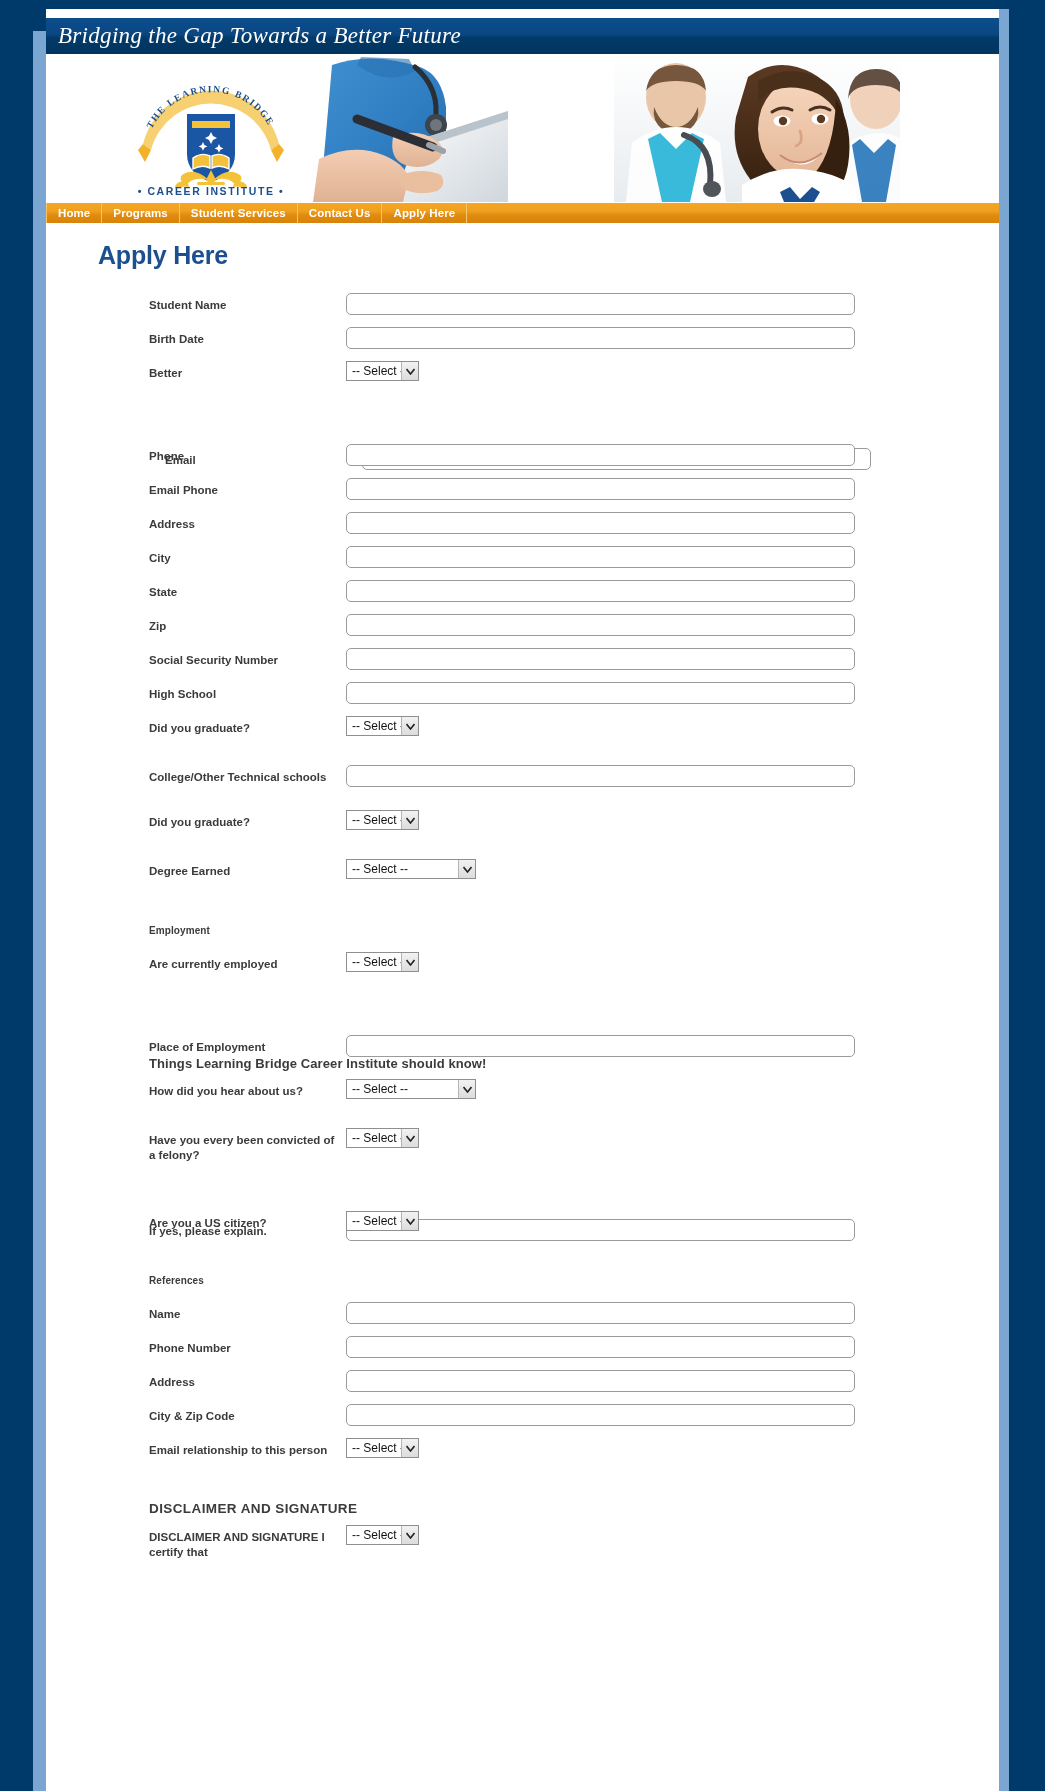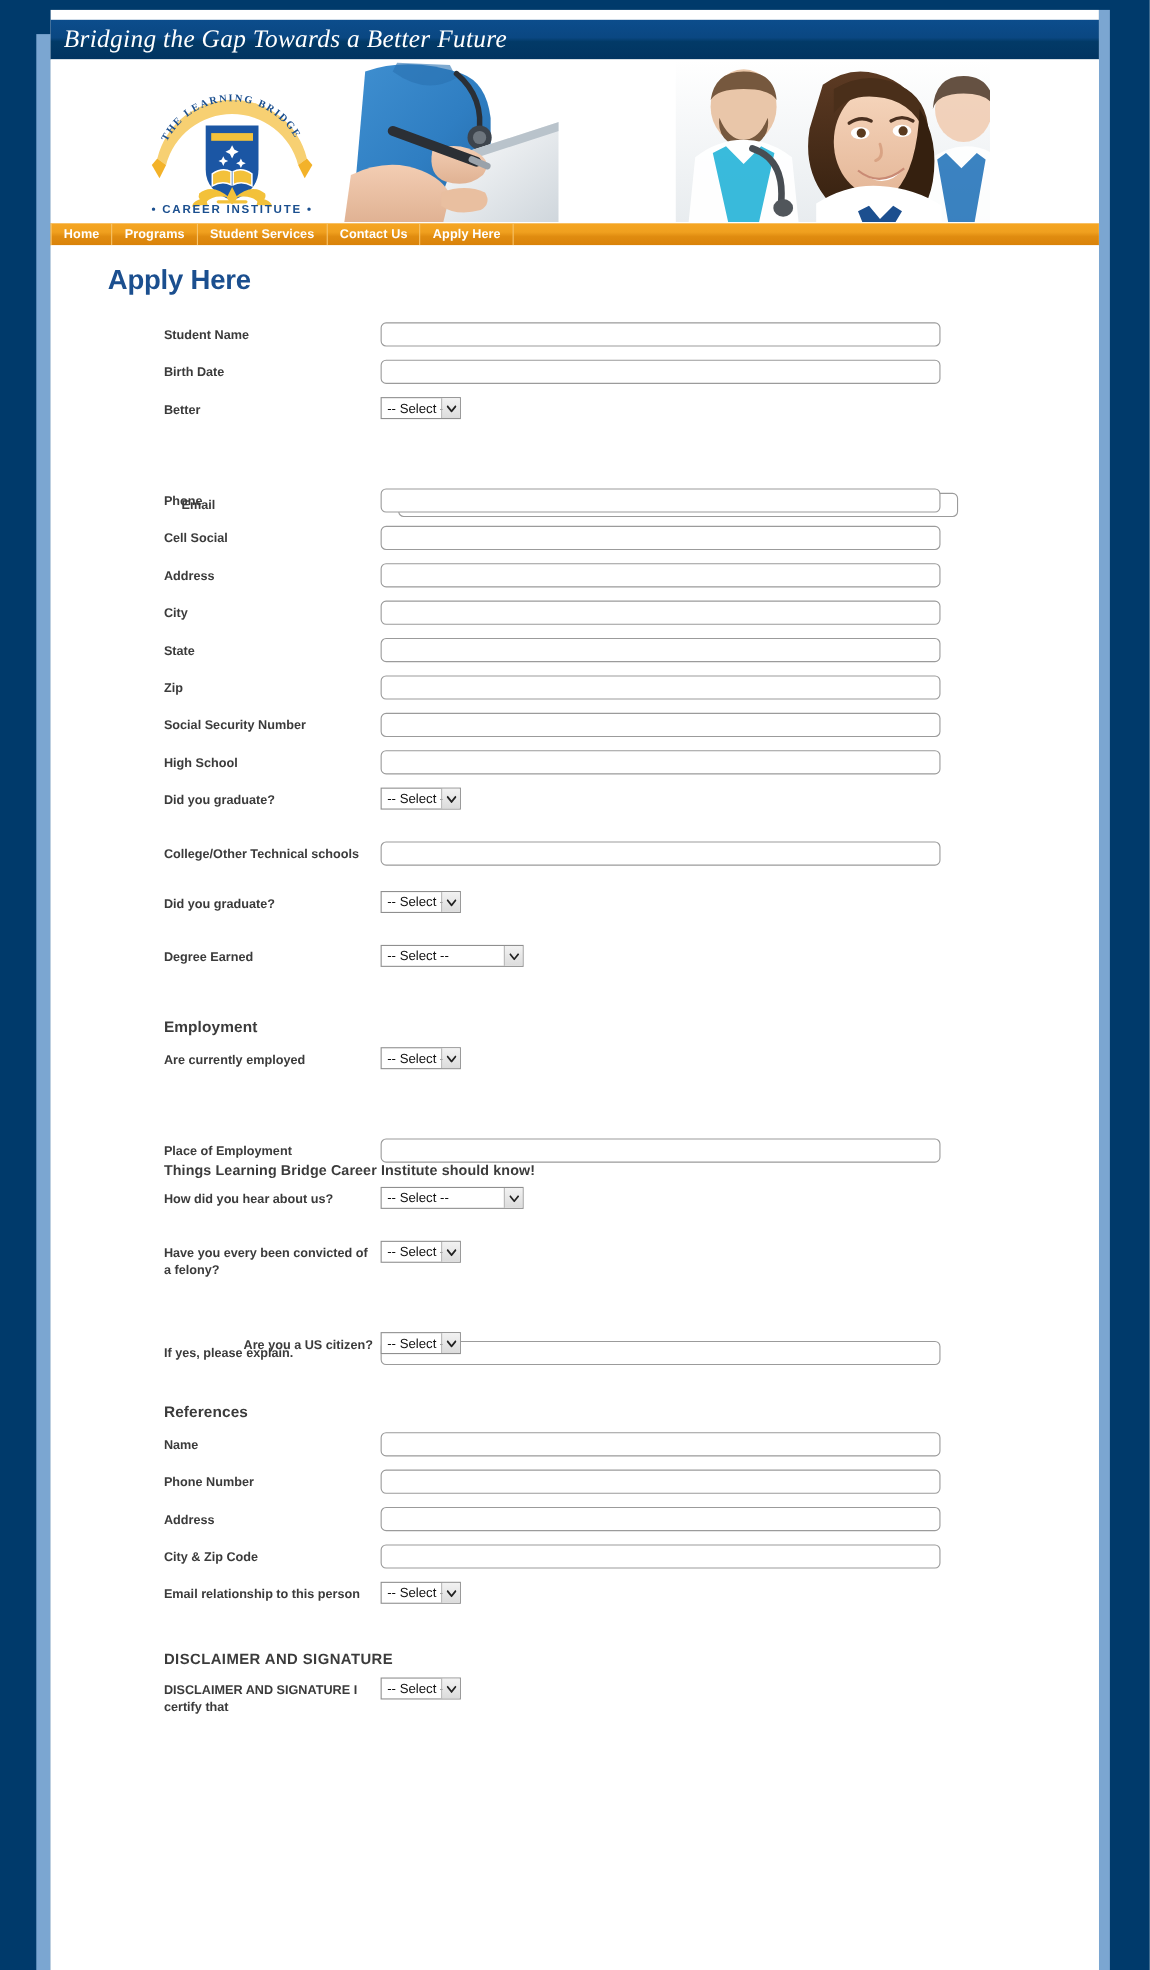--- a/index.html
+++ b/index.html
@@ -128,21 +128,21 @@
     width:17px; border-left:1px solid #b5b5b5;
     background:linear-gradient(to bottom,#f2f2f2 0%, #dcdcdc 100%);
     display:flex; align-items:center; justify-content:center;
   }
   .sel .sel-btn svg { display:block; }
   .sel.w-sm .sel-txt { width:54px; }
   .sel.w-lg .sel-txt { width:111px; }
 
   .section-head {
     position:absolute; left:51px; top:0;
-    font-size:14px; font-weight:bold; color:#3b3b3b; letter-spacing:.1px;
+    font-size:10px; font-weight:bold; color:#3b3b3b; letter-spacing:.1px;
     white-space:nowrap;
   }
   .section-head.small { font-size:13px; }
   .section-head.caps { font-size:13.5px; letter-spacing:.4px; }
 </style>
 </head>
 <body>
 
 <div class="page-frame">
   <div class="light-stripe"></div>
@@ -327,21 +327,21 @@
           </div>
           <div class="frow" style="position: absolute; top: 117px; left: 16px; width: 860px; margin-top: 38px;">
             <div class="flabel">Email</div>
             <div class="fctl"><input class="txt" type="text" style=""></div>
           </div>
           <div class="frow" style="position: absolute; top: 151px; left: 0px; width: 860px;">
             <div class="flabel">Phone</div>
             <div class="fctl"><input class="txt" type="text" style=""></div>
           </div>
           <div class="frow" style="position: absolute; top: 185px; left: 0px; width: 860px;">
-            <div class="flabel">Cell Social</div>
+            <div class="flabel">Email Phone</div>
             <div class="fctl"><input class="txt" type="text" style=""></div>
           </div>
           <div class="frow" style="position: absolute; top: 219px; left: 0px; width: 860px;">
             <div class="flabel">Address</div>
             <div class="fctl"><input class="txt" type="text" style=""></div>
           </div>
           <div class="frow" style="position: absolute; top: 253px; left: 0px; width: 860px;">
             <div class="flabel">City</div>
             <div class="fctl"><input class="txt" type="text" style=""></div>
           </div>
@@ -434,21 +434,21 @@
                   <svg width="9" height="7" viewBox="0 0 9 7">
                     <path d="M0.5 1 L4.5 6 L8.5 1" fill="none" stroke="#222" stroke-width="1.6"></path>
                   </svg>
                 </span>
               </div></div>
           </div>
           <div class="frow" style="position: absolute; top: 926px; left: 0px; width: 860px;">
             <div class="flabel">If yes, please explain.</div>
             <div class="fctl"><input class="txt" type="text" style=""></div>
           </div>
-          <div class="frow" style="position: absolute; top: 918px; left: 0px; width: 860px; text-align: right;">
+          <div class="frow" style="position: absolute; top: 918px; left: 0px; width: 860px;">
             <div class="flabel">Are you a US citizen?</div>
             <div class="fctl"><div class="sel w-sm">
                 <span class="sel-txt">-- Select --</span>
                 <span class="sel-btn">
                   <svg width="9" height="7" viewBox="0 0 9 7">
                     <path d="M0.5 1 L4.5 6 L8.5 1" fill="none" stroke="#222" stroke-width="1.6"></path>
                   </svg>
                 </span>
               </div></div>
           </div>

